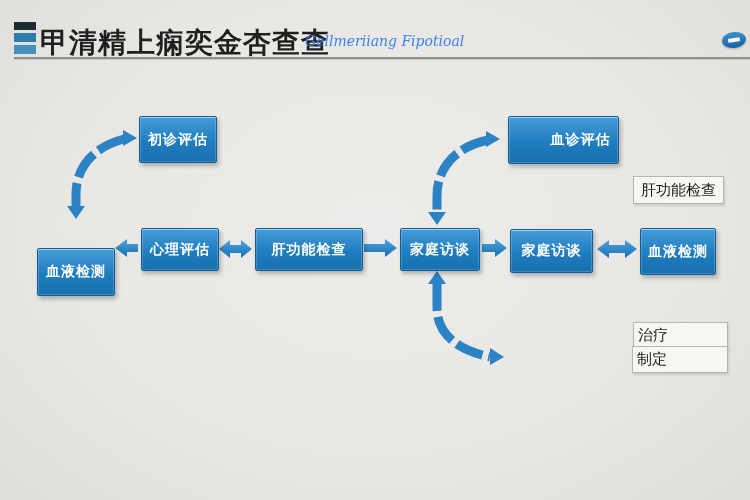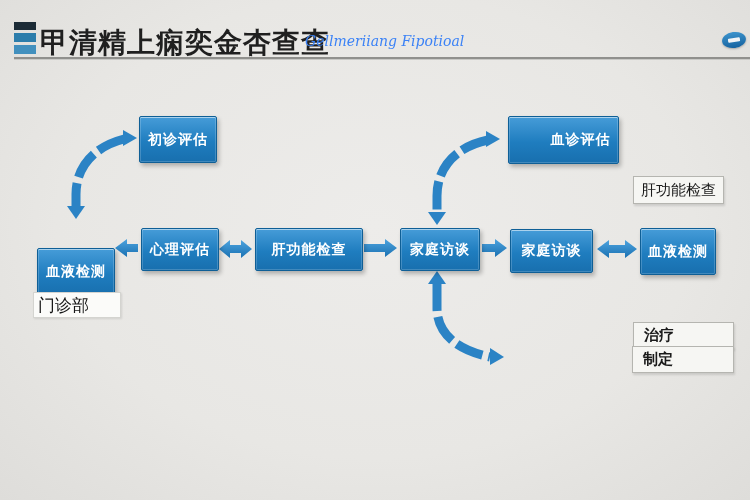--- a/index.html
+++ b/index.html
@@ -39,21 +39,21 @@
     border:1px solid #0f5f96;border-radius:2px;color:#fff;font-weight:bold;font-size:14px;
     box-shadow:inset 0 1px 0 rgba(255,255,255,.45), inset 0 0 0 1px rgba(255,255,255,.18), 2px 3px 4px rgba(0,0,0,.25);
     letter-spacing:1px;white-space:nowrap;
   }
   .wlabel{
     position:absolute;display:flex;align-items:center;
     background:#f6f6f3;border:1px solid #b5b5b0;color:#1b1b1b;font-size:15px;
     box-shadow:1px 2px 2px rgba(0,0,0,.12);white-space:nowrap;
   }
   .wlabel.center{justify-content:center;}
-  .wlabel.leftpad{padding-left:10px;font-weight:bold;}
+  .wlabel.leftpad{padding-left:4px;}
   .outpatient{
     position:absolute;background:#fbfbf9;border:1px solid #d4d4d0;color:#151515;
     font-size:17px;display:flex;align-items:center;padding-left:4px;
     box-shadow:1px 1px 2px rgba(0,0,0,.10);white-space:nowrap;
   }
   svg.arrows{position:absolute;left:0;top:0;pointer-events:none;}
 </style>
 </head>
 <body>
 
@@ -126,17 +126,14 @@
 
   <div class="wlabel center" style="left:633px;top:176px;width:89px;height:26px;">
     <span>肝功能检查</span>
   </div>
   <div class="wlabel leftpad" style="left:633px;top:322px;width:89px;height:25px;">
     <span>治疗</span>
   </div>
   <div class="wlabel leftpad" style="left:632px;top:346px;width:90px;height:25px;">
     <span>制定</span>
   </div>
-  <div class="outpatient" style="left:33px;top:292px;width:82px;height:24px;">
-    <span>门诊部</span>
-  </div>
 
 </div>
 
 </body></html>

